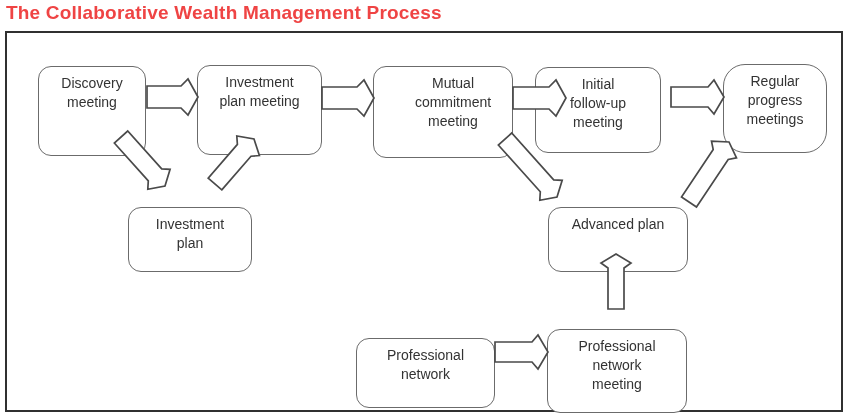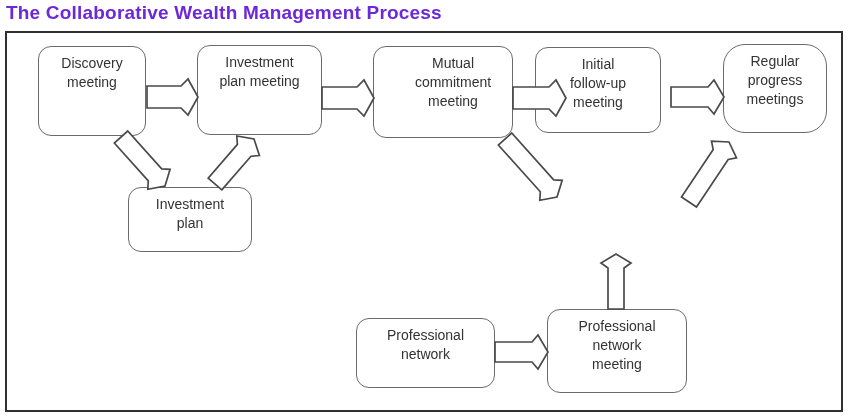--- a/index.html
+++ b/index.html
@@ -2,34 +2,35 @@
 <html><head>
 <meta charset="utf-8">
 <style>
   html,body{margin:0;padding:0;background:#fff;}
   #canvas{
     position:relative;width:849px;height:420px;background:#ffffff;
     font-family:"Liberation Sans", sans-serif;overflow:hidden;
   }
   #title{
     position:absolute;left:6px;top:2px;
-    font-size:19px;font-weight:bold;color:#6d28d9;letter-spacing:0.2px;
+    font-size:19px;font-weight:bold;color:#ef4444;letter-spacing:0.2px;
     white-space:nowrap;
   }
   #frame{
     position:absolute;left:5px;top:31px;width:834px;height:377px;
     border:2px solid #303030;background:#ffffff;z-index:1;
   }
   .box{
     position:absolute;z-index:2;background:#ffffff;
     border:1.6px solid #6b6b6b;border-radius:13px;
     display:flex;justify-content:center;align-items:flex-start;
     text-align:center;padding-top:7px;box-sizing:border-box;
     font-size:14px;line-height:19px;color:#333333;
     white-space:pre-line;
+    margin-top:20px;
   }
   #arrow-layer{position:absolute;left:0;top:0;z-index:3;pointer-events:none;}
   #arrow-layer polygon{fill:#ffffff;stroke:#4a4a4a;stroke-width:1.7;stroke-linejoin:miter;}
 </style>
 </head>
 <body>
 
 <div id="canvas">
   <div id="title">The Collaborative Wealth Management Process</div>
   <div id="frame"></div>
@@ -55,18 +56,19 @@
 commitment
 meeting</div>
   <div class="box" style="left:535px; top:47px;  width:126px; height:86px;">Initial
 follow-up
 meeting</div>
   <div class="box" style="left:723px; top:44px;  width:104px; height:89px;border-radius:22px;">Regular
 progress
 meetings</div>
   <div class="box" style="left:128px; top:187px; width:124px; height:65px;">Investment
 plan</div>
+  <div class="box" style="left:548px; top:187px; width:140px; height:65px;">Advanced plan</div>
   <div class="box" style="left:356px; top:318px; width:139px; height:70px;">Professional
 network</div>
   <div class="box" style="left:547px; top:309px; width:140px; height:84px;">Professional
 network
 meeting</div>
 </div>
 
 </body></html>

